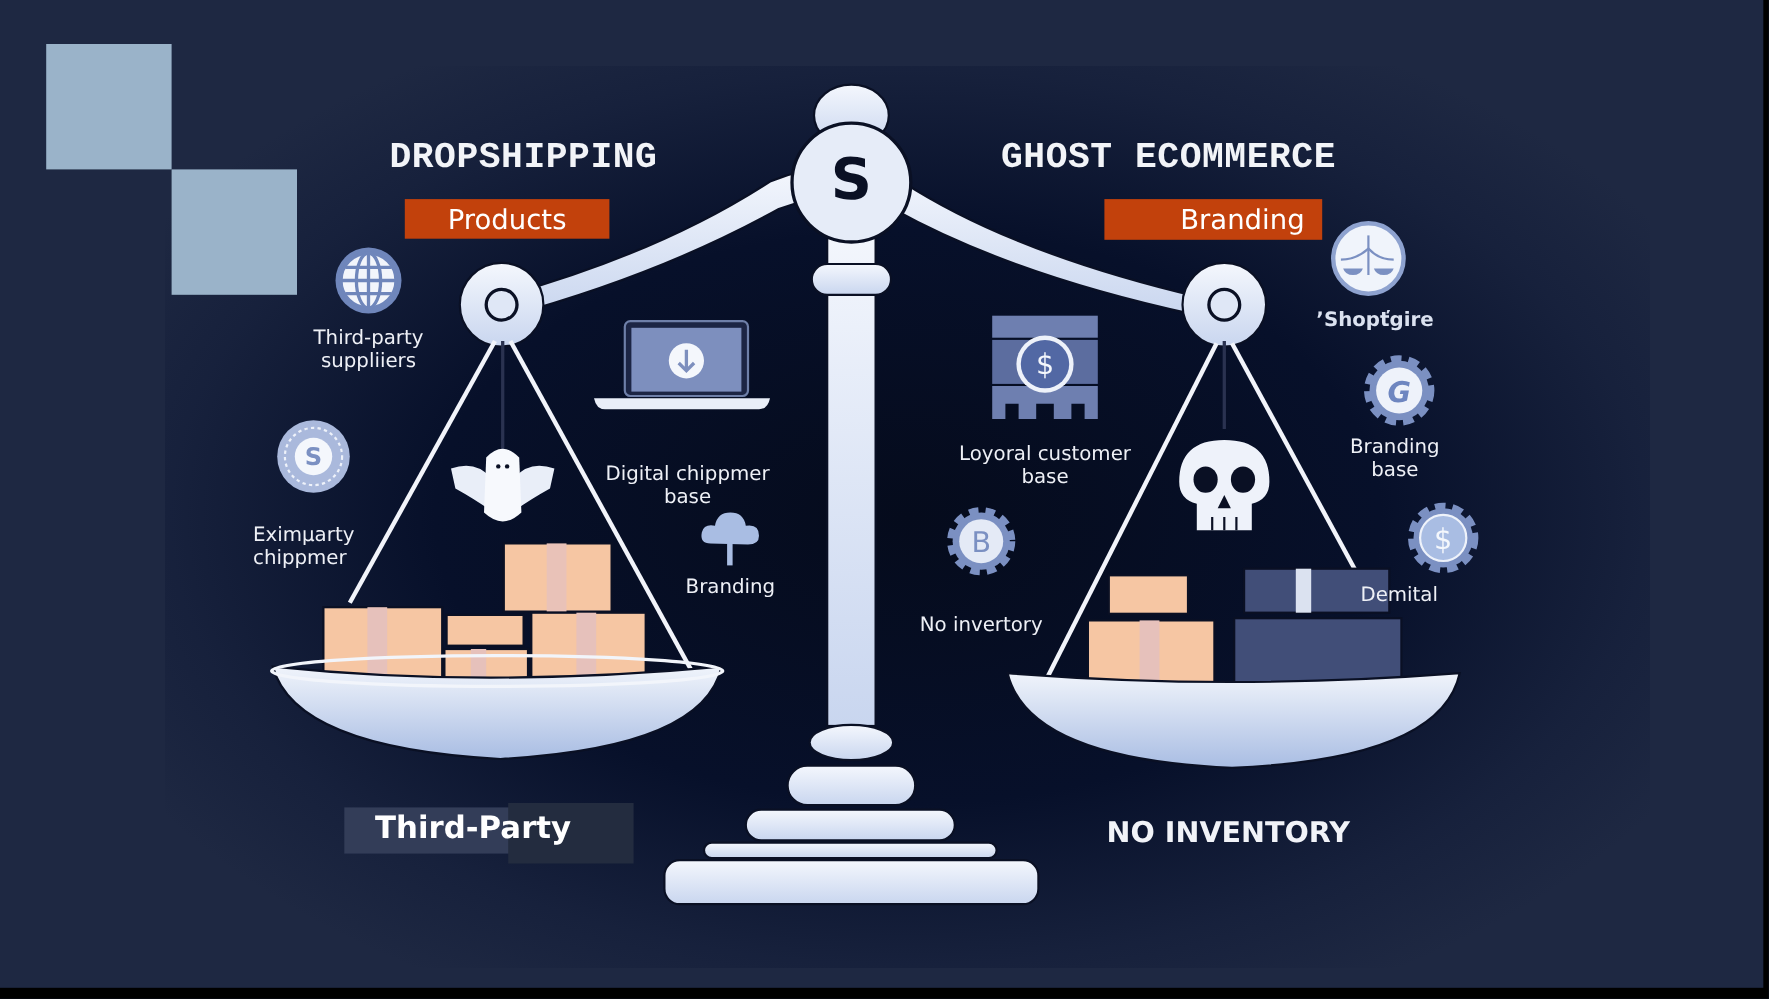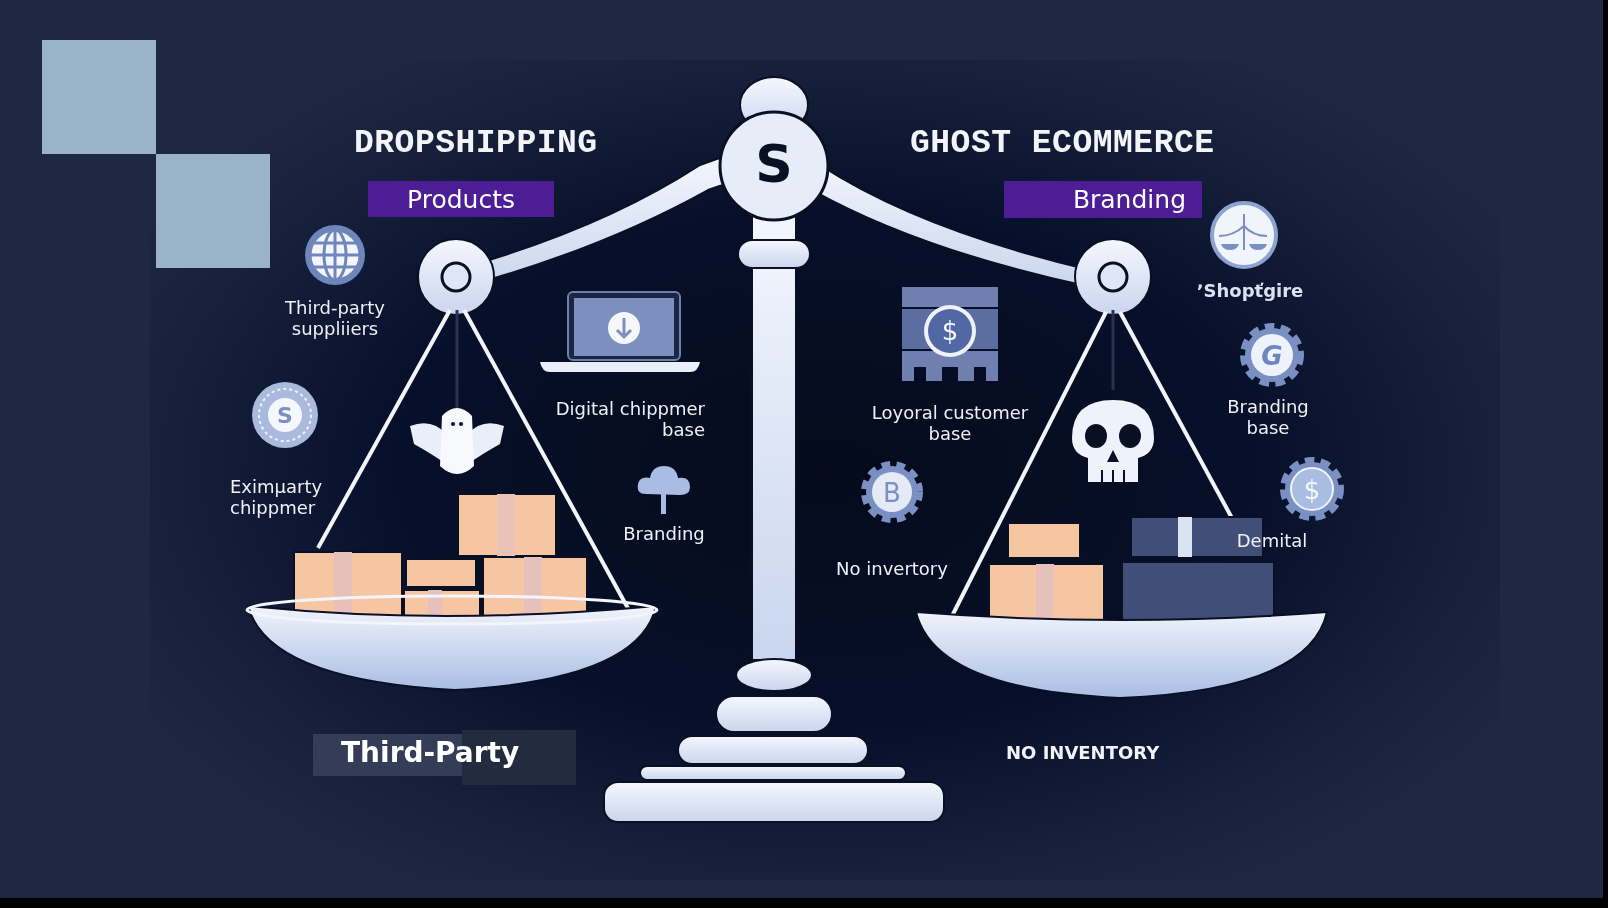--- a/index.html
+++ b/index.html
@@ -14,29 +14,29 @@
     .glow {
       position: absolute; left: 150px; top: 60px; width: 1350px; height: 820px;
       background: radial-gradient(ellipse at 50% 50%, #050b1c 0%, #07102a 45%, rgba(18,28,56,0.6) 70%, rgba(30,40,66,0) 85%);
     }
     .deco-square { position: absolute; background: #9ab3c9; }
     .title {
       position: absolute; color: #f2f4f8; font-weight: bold; font-size: 33px;
       letter-spacing: 0.5px; font-family: Liberation Mono, monospace;
     }
     .overlay-label {
-      position: absolute; background: #4c1d95; color: #ffffff; font-size: 25px;
+      position: absolute; background: #c2410c; color: #ffffff; font-size: 25px;
       font-family: "DejaVu Sans", sans-serif; display: flex; align-items: center;
     }
     .caption {
       position: absolute; color: #eef0f6; font-size: 18px; text-align: center;
       line-height: 21px; font-family: "DejaVu Sans", sans-serif;
     }
     .big-caption {
-      position: absolute; color: #f1f3f8; font-size: 18px; font-weight: bold;
+      position: absolute; color: #f1f3f8; font-size: 26px; font-weight: bold;
       font-family: "DejaVu Sans", sans-serif;
     }
     svg { position: absolute; left: 0; top: 0; }
   </style>
 </head>
 <body>
 
 <div class="frame">
   <div class="glow"></div>
 
@@ -167,21 +167,21 @@
     <div>chippmer</div>
   </div>
 
   <svg width="160" height="84" style="left:540px;top:290px;" viewBox="0 0 160 84">
     <rect x="28" y="2" width="112" height="68" rx="5" fill="#1c2544" stroke="#6e7fa8" stroke-width="2"></rect>
     <rect x="34" y="8" width="100" height="58" fill="#7d8fbe"></rect>
     <circle cx="84" cy="38" r="16" fill="#f4f7fc"></circle>
     <path d="M84 28 L84 46 M77 40 L84 47 L91 40" stroke="#7d8fbe" stroke-width="3" fill="none"></path>
     <path d="M0 72 L160 72 Q158 82 150 82 L10 82 Q2 82 0 72 Z" fill="#e9eef8"></path>
   </svg>
-  <div class="caption" style="left:545px;top:398px;width:160px;text-align:right;">
+  <div class="caption" style="left:545px;top:420px;width:160px;">
     <div>Digital chippmer</div>
     <div>base</div>
   </div>
 
   <svg width="60" height="60" style="left:634px;top:460px;" viewBox="0 0 60 60">
     <path d="M12 34 Q2 34 4 24 Q6 16 16 18 Q18 6 30 6 Q42 6 44 18 Q56 16 56 27 Q56 35 46 35 Z" fill="#a9bde3"></path>
     <rect x="27" y="34" width="5" height="20" fill="#a9bde3"></rect>
   </svg>
   <div class="caption" style="left:614px;top:523px;width:100px;">Branding</div>
 

